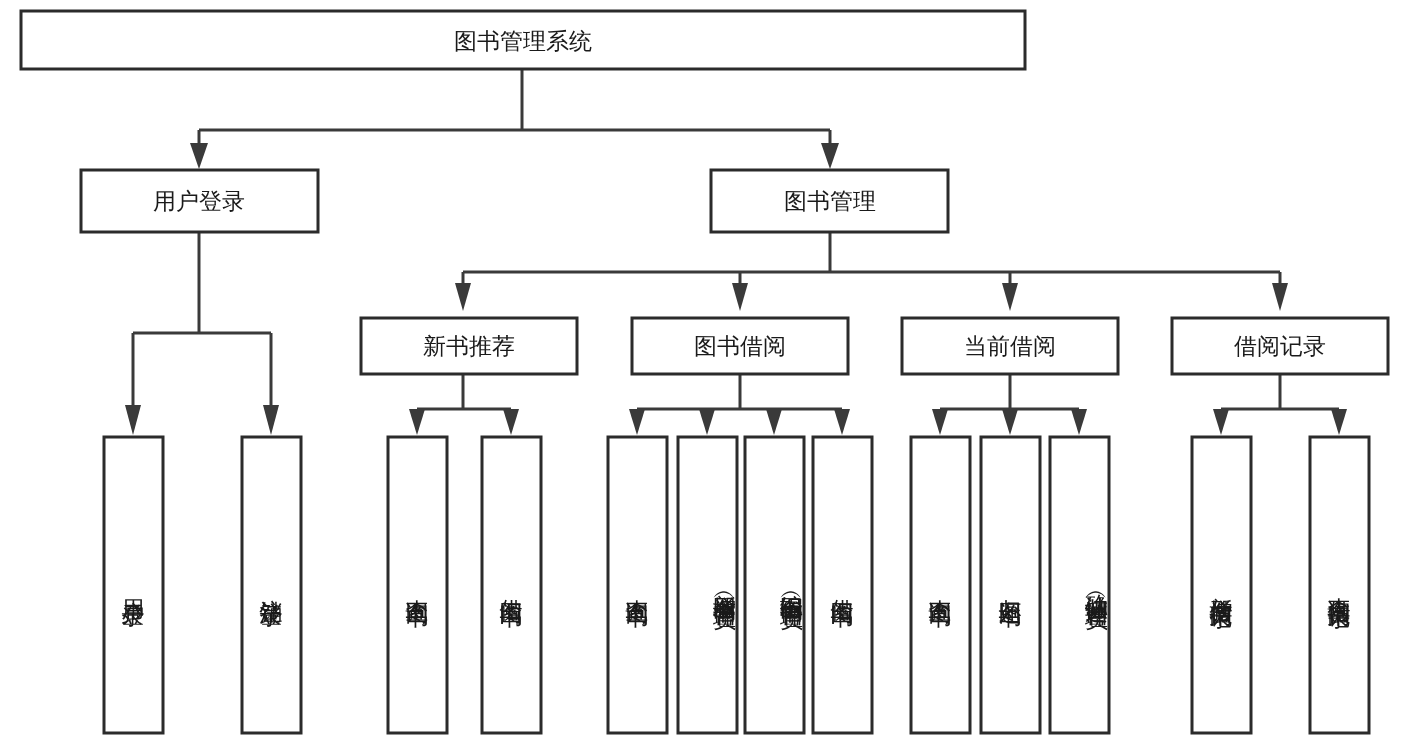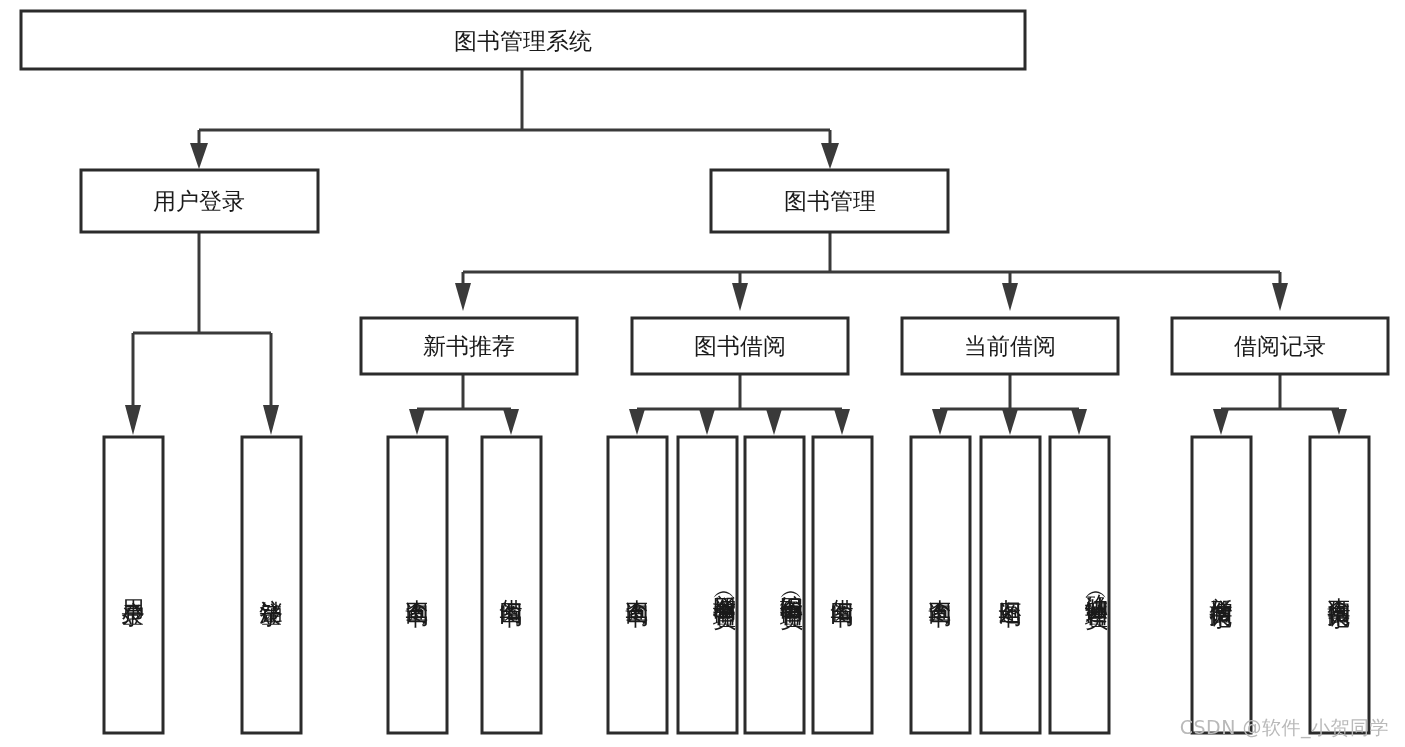--- a/index.html
+++ b/index.html
@@ -207,15 +207,14 @@
   <div class="leaf-label" style="left:745px; top:437px; width:59px; height:296px; align-items:flex-start;">编辑图书（管理员）</div>
   <div class="leaf-label" style="left:813px; top:437px; width:59px; height:296px;">借阅图书</div>
 
   <div class="leaf-label" style="left:911px; top:437px; width:59px; height:296px;">查询图书</div>
   <div class="leaf-label" style="left:981px; top:437px; width:59px; height:296px;">归还图书</div>
   <div class="leaf-label" style="left:1050px; top:437px; width:59px; height:296px; align-items:flex-start;">确认归还（管理员）</div>
 
   <div class="leaf-label" style="left:1192px; top:437px; width:59px; height:296px;">新增借阅记录</div>
   <div class="leaf-label" style="left:1310px; top:437px; width:59px; height:296px;">查询借阅记录</div>
 
-  <div class="watermark">CSDN @软件_小贺同学</div>
 
 </div>
 
 </body></html>

